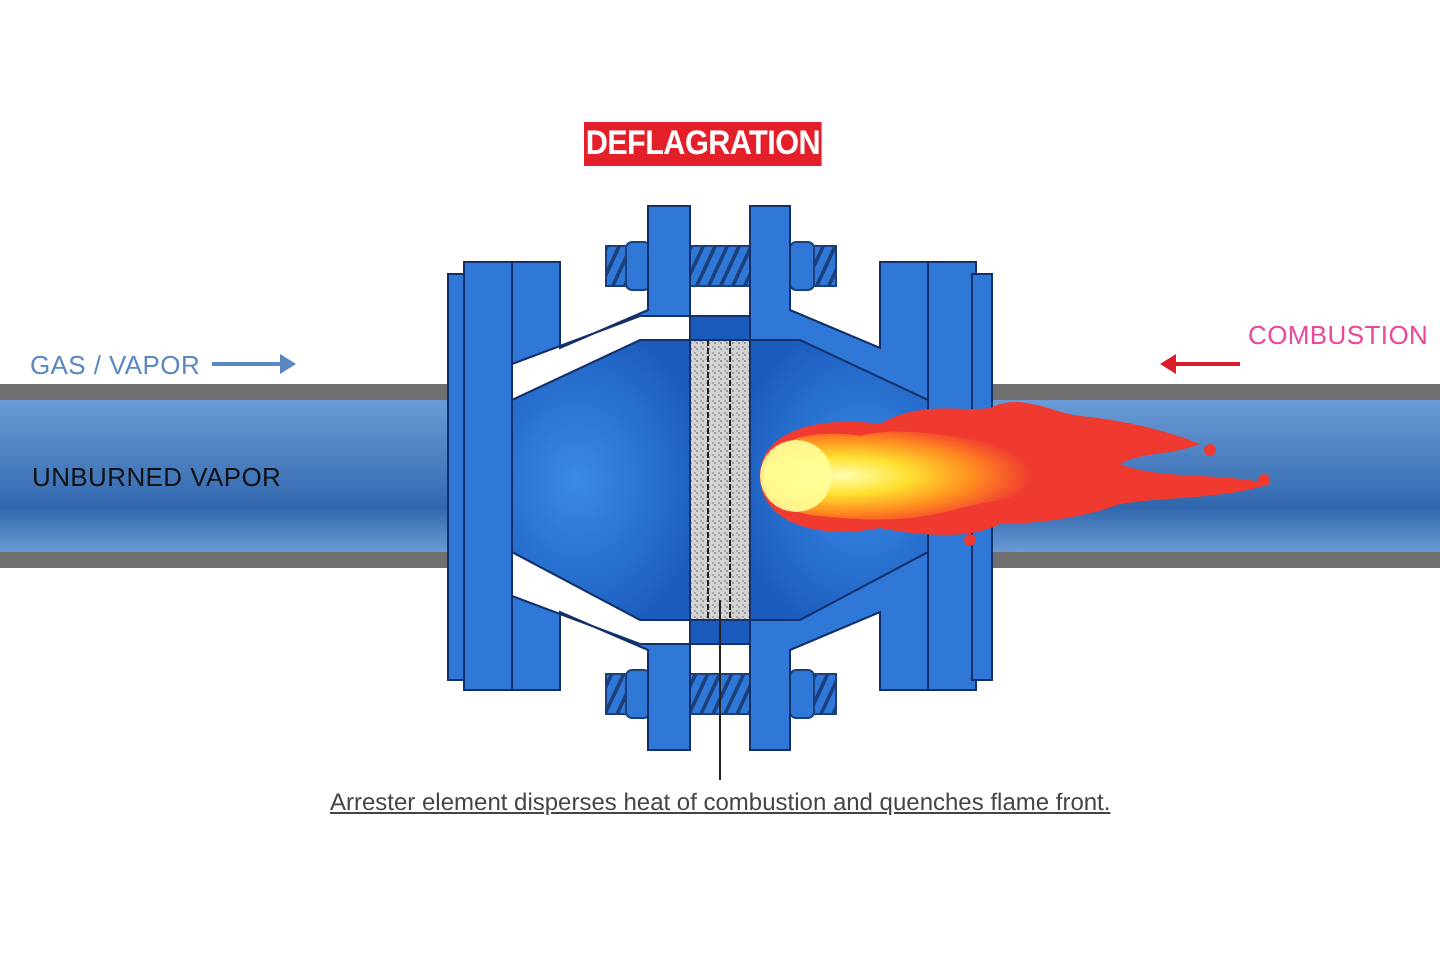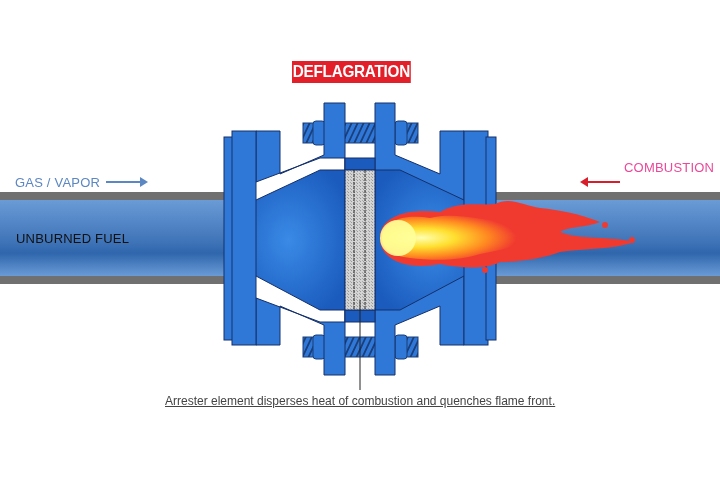--- a/index.html
+++ b/index.html
@@ -106,14 +106,14 @@
   </g>
   <g>
     <line x1="588" y1="182" x2="620" y2="182" stroke="#d81e2a" stroke-width="2"></line>
     <polygon points="588,177 580,182 588,187" fill="#d81e2a"></polygon>
   </g>
 </svg>
 
 <div class="title">DEFLAGRATION</div>
 <div class="lbl gas">GAS / VAPOR</div>
 <div class="lbl comb">COMBUSTION</div>
-<div class="lbl fuel">UNBURNED FUEL</div>
+<div class="lbl fuel">UNBURNED VAPOR</div>
 <div class="caption">Arrester element disperses heat of combustion and quenches flame front.</div>
 
 </body></html>

